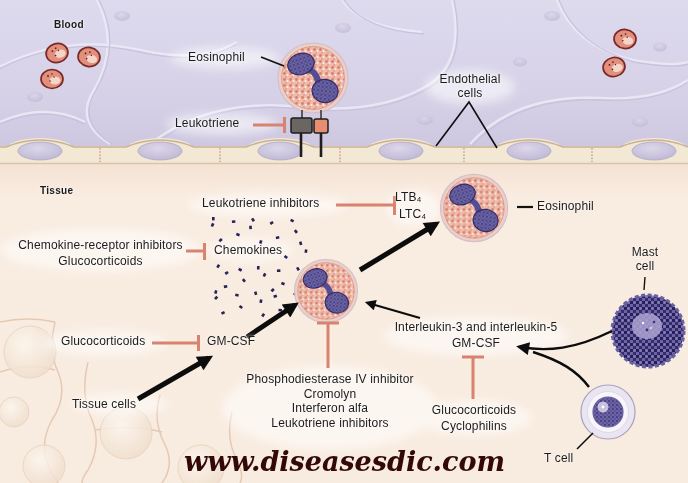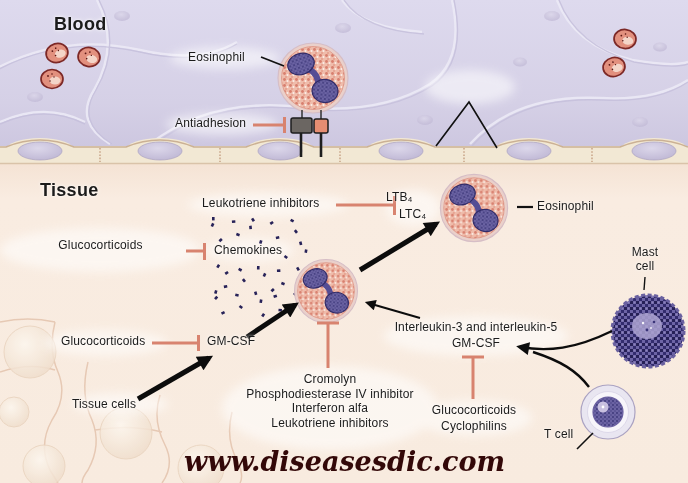--- a/index.html
+++ b/index.html
@@ -6,21 +6,21 @@
   #fig{
     position:relative;width:688px;height:483px;overflow:hidden;
     font-family:"Liberation Sans",sans-serif;color:#1b1b1b;
   }
   #art{position:absolute;left:0;top:0;z-index:1;}
   .lbl{
     position:absolute;z-index:3;font-size:12px;line-height:13px;
     white-space:nowrap;letter-spacing:.15px;color:#1b1b1b;
     text-shadow:0 0 3px rgba(255,255,255,.85),0 0 6px rgba(255,255,255,.6);
   }
-  .bold{font-weight:bold;font-size:18px;letter-spacing:.3px;}
+  .bold{font-weight:bold;font-size:10px;letter-spacing:.3px;}
   .center{text-align:center;white-space:normal;}
   .multi{line-height:15.5px;}
   .drugs{line-height:14.6px;}
   .small-lh{line-height:13.5px;}
   #watermark{
     position:absolute;z-index:4;left:184px;top:446px;width:282px;text-align:center;
     font-family:"DejaVu Serif","Liberation Serif",serif;
     font-weight:bold;font-style:italic;font-size:27px;color:#330808;
     text-shadow:none;letter-spacing:0;
   }
@@ -302,63 +302,68 @@
     <path d="M152,343 H197 M198.5,335 V351"></path>
     <path d="M317,323 H339 M328,323 V368"></path>
     <path d="M462,357 H484 M473,357 V399"></path>
   </g>
 </svg>
 
 <div class="lbl bold" style="left:54px;top:18px">Blood</div>
 
 <div class="lbl" style="left:188px;top:51px">Eosinophil</div>
 
-
-<div class="lbl" style="left:175px;top:117px">Antiadhesion</div>
+<div class="lbl center small-lh" style="left:425px;top:73px;width:90px">
+  <div>Endothelial</div>
+  <div>cells</div>
+</div>
+
+<div class="lbl" style="left:175px;top:117px">Leukotriene</div>
 
 <div class="lbl bold" style="left:40px;top:184px">Tissue</div>
 
 <div class="lbl" style="left:202px;top:197px">Leukotriene inhibitors</div>
 
-<div class="lbl" style="left:386px;top:191px">LTB₄</div>
+<div class="lbl" style="left:395px;top:191px">LTB₄</div>
 <div class="lbl" style="left:399px;top:208px">LTC₄</div>
 
 <div class="lbl center multi" style="left:8px;top:238px;width:185px">
+  <div>Chemokine-receptor inhibitors</div>
   <div>Glucocorticoids</div>
 </div>
 
 <div class="lbl" style="left:214px;top:244px">Chemokines</div>
 
 <div class="lbl" style="left:537px;top:200px">Eosinophil</div>
 
 <div class="lbl center small-lh" style="left:621px;top:246px;width:48px">
   <div>Mast</div>
   <div>cell</div>
 </div>
 
 <div class="lbl" style="left:61px;top:335px">Glucocorticoids</div>
 
 <div class="lbl" style="left:207px;top:335px">GM-CSF</div>
 
 <div class="lbl" style="left:72px;top:398px">Tissue cells</div>
 
 <div class="lbl center drugs" style="left:228px;top:372px;width:204px">
+  <div>Phosphodiesterase IV inhibitor</div>
   <div>Cromolyn</div>
-  <div>Phosphodiesterase IV inhibitor</div>
   <div>Interferon alfa</div>
   <div>Leukotriene inhibitors</div>
 </div>
 
 <div class="lbl center multi" style="left:388px;top:320px;width:176px">
   <div>Interleukin-3 and interleukin-5</div>
   <div>GM-CSF</div>
 </div>
 
 <div class="lbl center multi" style="left:418px;top:403px;width:112px">
   <div>Glucocorticoids</div>
   <div>Cyclophilins</div>
 </div>
 
-<div class="lbl" style="left:544px;top:428px">T cell</div>
+<div class="lbl" style="left:544px;top:452px">T cell</div>
 
 <div id="watermark">www.diseasesdic.com</div>
 
 </div>
 
 </body></html>

